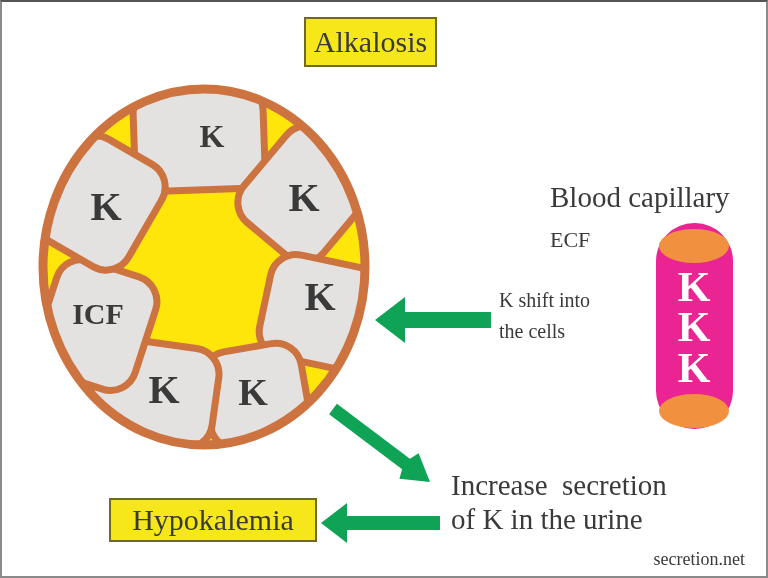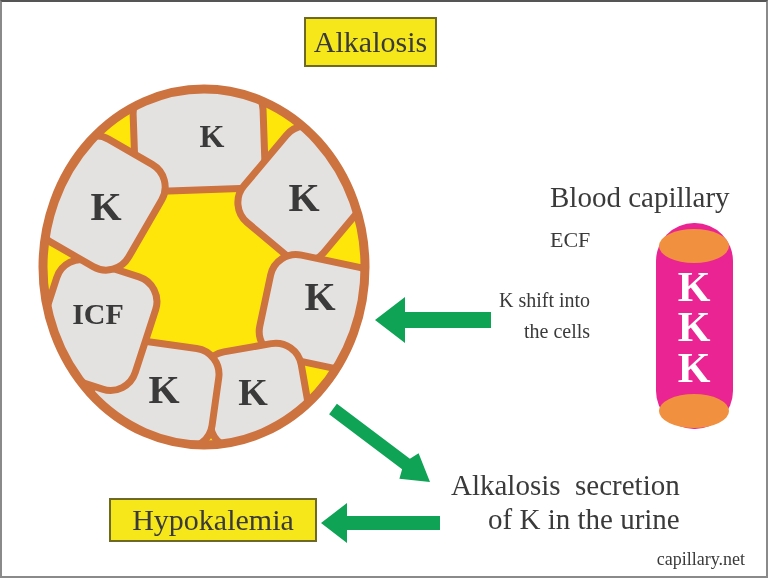--- a/index.html
+++ b/index.html
@@ -9,21 +9,21 @@
     font-family:"Liberation Serif", serif;color:#3a3a3a;overflow:hidden;
   }
   .layer{position:absolute;left:0;top:0;}
   .label-box{
     position:absolute;box-sizing:border-box;background:#f6e71a;
     border:2px solid #6e6a26;display:flex;align-items:center;justify-content:center;
     font-size:30px;color:#3a3a3a;
   }
   .alkalosis{left:302px;top:15px;width:133px;height:50px;}
   .hypokalemia{left:107px;top:496px;width:208px;height:44px;}
-  .txt{position:absolute;color:#3a3a3a;white-space:pre-wrap;text-align:right;}
+  .txt{position:absolute;color:#3a3a3a;white-space:pre-wrap;}
   .blood-capillary{left:548px;top:179px;font-size:29px;}
   .ecf{left:548px;top:225px;font-size:22px;}
   .shift{left:497px;top:283px;font-size:20px;line-height:31px;}
   .secretion{left:449px;top:466px;font-size:29px;line-height:34px;}
   .watermark{right:21px;top:547px;font-size:18px;position:absolute;color:#3a3a3a;}
   .cell-k{font-family:"Liberation Serif",serif;font-weight:bold;fill:#3a3a3a;}
   .cap-k{font-family:"Liberation Serif",serif;font-weight:bold;fill:#ffffff;}
 </style>
 </head>
 <body>
@@ -77,17 +77,17 @@
     <span>Hypokalemia</span>
   </div>
   <div class="label-box alkalosis">
     <span>Alkalosis</span>
   </div>
 
   <div class="txt blood-capillary">Blood capillary</div>
   <div class="txt ecf">ECF</div>
   <div class="txt shift">K shift into
 the cells</div>
-  <div class="txt secretion">Alkalosis  secretion
+  <div class="txt secretion">Increase  secretion
 of K in the urine</div>
-  <div class="watermark">capillary.net</div>
+  <div class="watermark">secretion.net</div>
 
 </div>
 
 </body></html>

